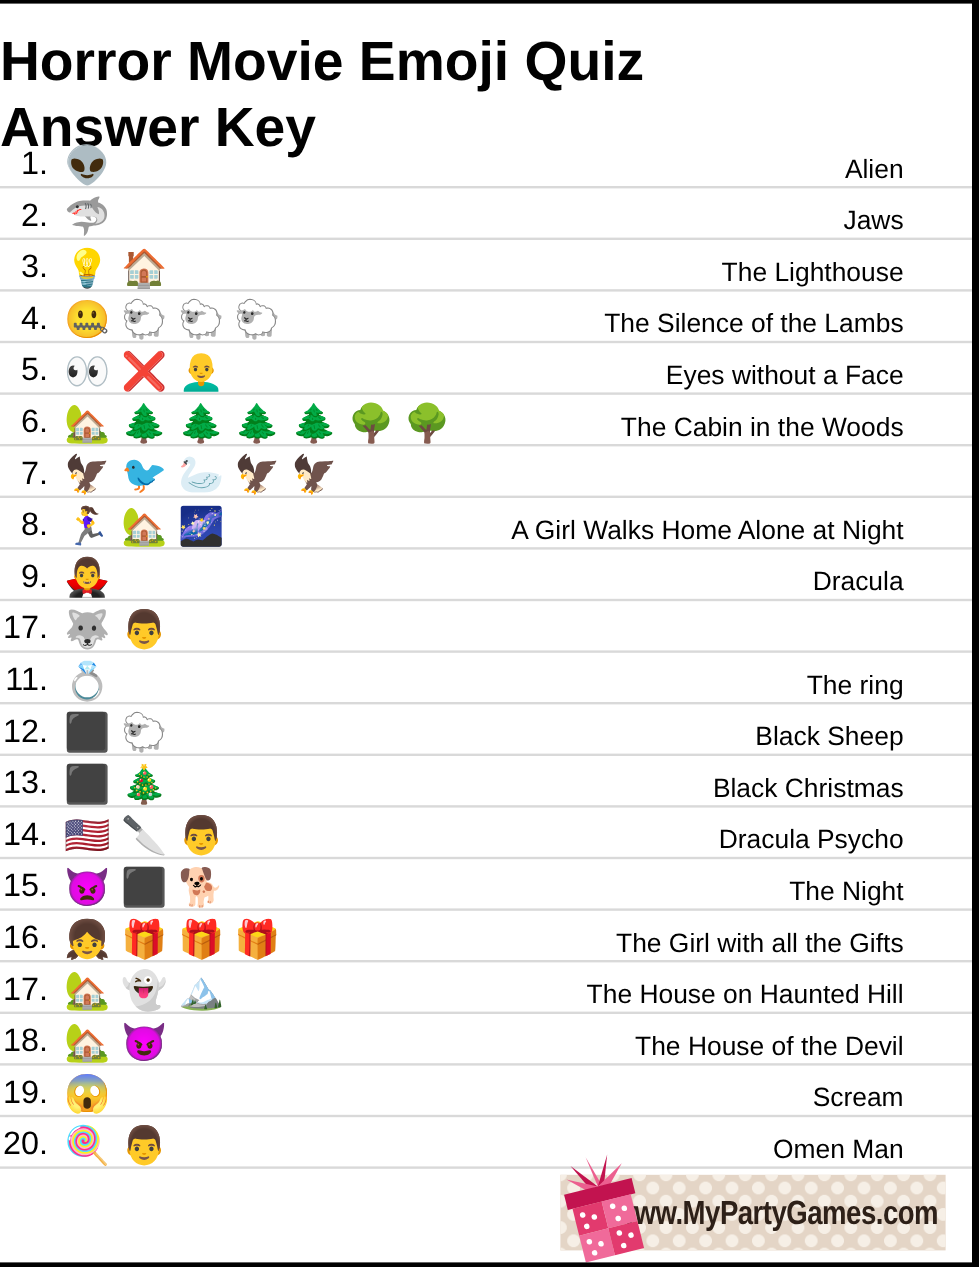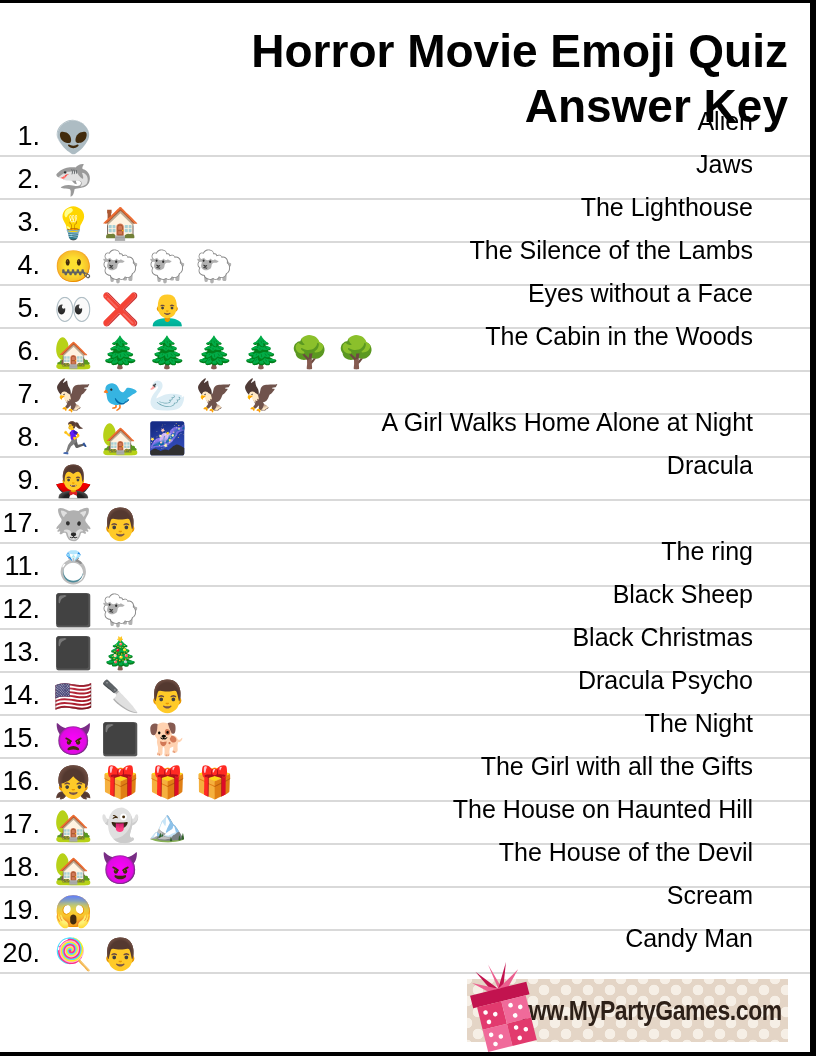--- a/index.html
+++ b/index.html
@@ -13,21 +13,21 @@
   }
   .page { position: absolute; inset: 0; }
 
   
   .edge-top    { position: absolute; top: 0; left: 0; width: 816px; height: 3px; background: #000; }
   .edge-right  { position: absolute; top: 0; right: 0; width: 6px; height: 1056px; background: #000; }
   .edge-bottom { position: absolute; bottom: 0; left: 0; width: 816px; height: 4px; background: #000; }
 
   .title {
     position: absolute; top: 24px; left: 0; width: 788px;
-    text-align: right; font-weight: bold;
+    text-align: left; font-weight: bold;
     font-size: 46px; line-height: 1.2; color: #010101;
   }
 
   .rows { position: absolute; top: 114px; left: 0; width: 810px; }
   .row {
     box-sizing: border-box;
     height: 43px;
     border-bottom: 2px solid #d9d9d9;
     display: flex; align-items: flex-end;
   }
@@ -35,21 +35,21 @@
     flex: none; width: 40px; text-align: right;
     font-size: 27px; line-height: 1; padding-bottom: 5px;
   }
   .emojis {
     flex: none; margin-left: 14px;
     font-size: 31px; line-height: 1; padding-bottom: 2px;
     white-space: nowrap;
   }
   .answer {
     margin-left: auto; padding-right: 57px;
-    font-size: 25px; line-height: 1.15; padding-bottom: 19px;
+    font-size: 22px; line-height: 1.15; padding-bottom: 2px;
     white-space: nowrap;
   }
 
   
   .banner {
     position: absolute; left: 467px; top: 979px; width: 321px; height: 63px;
     background-color: #e4d5c6;
     background-image:
       radial-gradient(circle, #f6efe6 5px, rgba(246,239,230,0) 5.6px),
       radial-gradient(circle, #f6efe6 5px, rgba(246,239,230,0) 5.6px);
@@ -167,21 +167,21 @@
       <span class="answer">The House of the Devil</span>
     </div>
       <div class="row">
       <span class="num">19.</span>
       <span class="emojis">😱</span>
       <span class="answer">Scream</span>
     </div>
       <div class="row">
       <span class="num">20.</span>
       <span class="emojis">🍭 👨</span>
-      <span class="answer">Candy Man</span>
+      <span class="answer">Omen Man</span>
     </div>
     </div>
 
   <div class="banner">
     <div class="banner-text-wrap">
       <span class="banner-text">www.MyPartyGames.com</span>
     </div>
   </div>
 
   <svg class="gift" viewBox="0 0 84 90">

